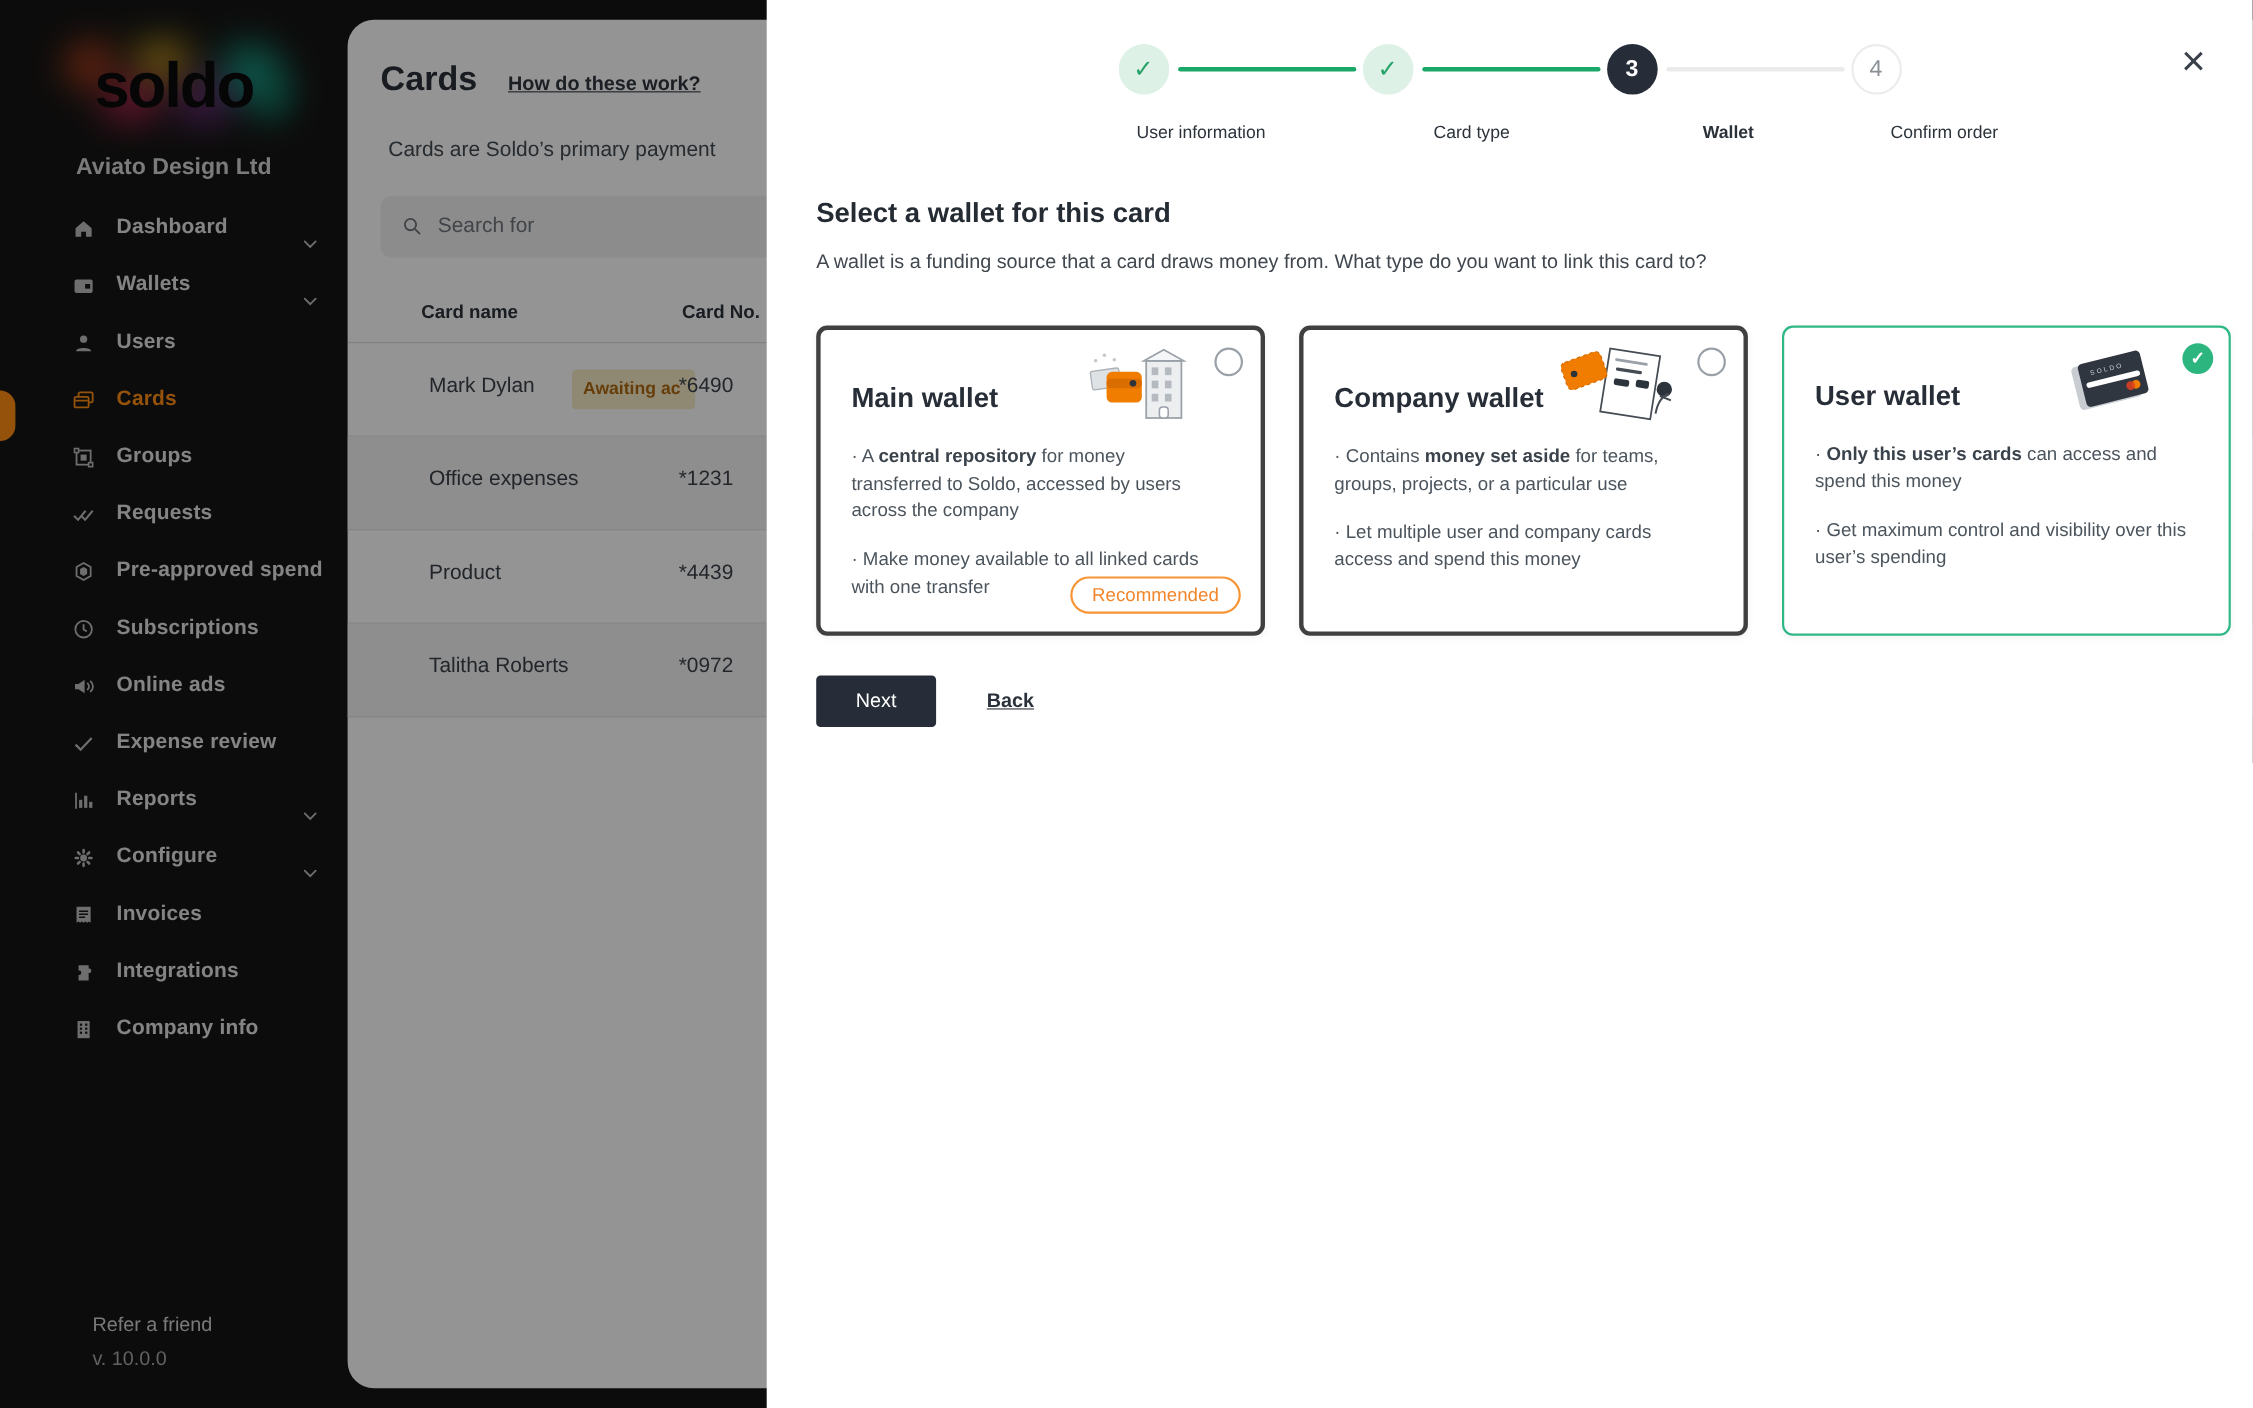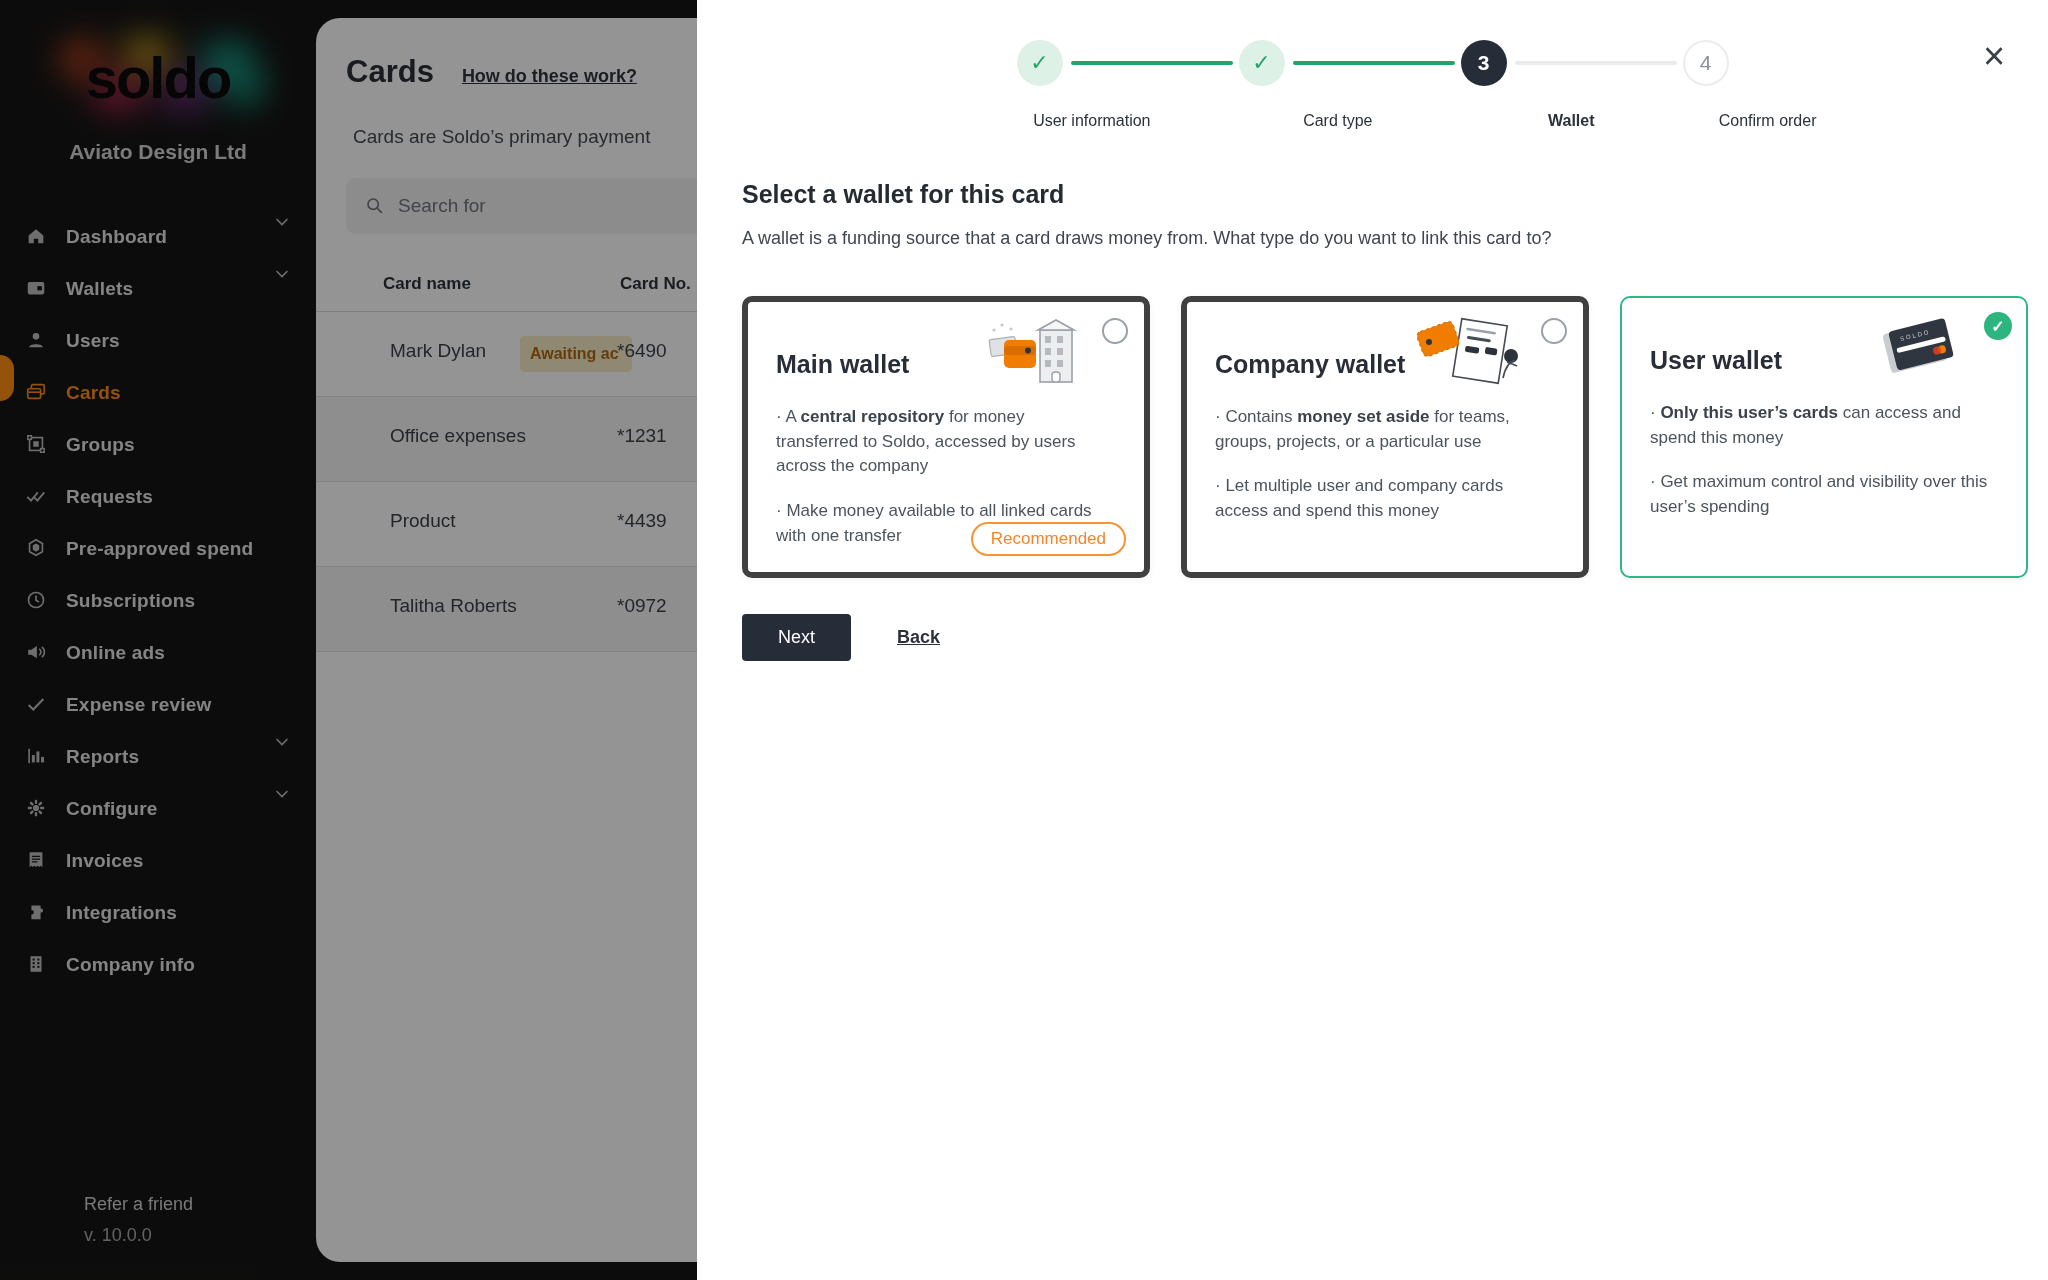--- a/index.html
+++ b/index.html
@@ -18,21 +18,21 @@
       radial-gradient(50px 50px at 15% 30%,#d84b1f 0%,rgba(216,75,31,0) 70%),
       radial-gradient(55px 50px at 32% 70%,#d0295e 0%,rgba(208,41,94,0) 70%),
       radial-gradient(55px 55px at 45% 25%,#d8a81f 0%,rgba(216,168,31,0) 70%),
       radial-gradient(55px 55px at 62% 70%,#7b2f8a 0%,rgba(123,47,138,0) 72%),
       radial-gradient(60px 60px at 82% 40%,#16bfa2 0%,rgba(22,191,162,0) 72%),
       radial-gradient(45px 55px at 95% 75%,#0f8f75 0%,rgba(15,143,117,0) 70%);
     filter:blur(14px);opacity:.95;}
   .logo-text{position:relative;font-size:58px;font-weight:800;letter-spacing:-2px;color:#0b0b0b;}
   .company{position:absolute;top:140px;left:0;width:316px;text-align:center;font-size:21px;font-weight:700;color:#d4d4d4;}
   .nav{position:absolute;top:196px;left:0;width:316px;}
-  .nav-item{position:relative;height:52px;display:flex;align-items:flex-end;padding-left:24px;color:#e3e3e3;cursor:pointer;}
+  .nav-item{position:relative;height:52px;display:flex;align-items:flex-start;padding-left:64px;color:#e3e3e3;cursor:pointer;}
   .nav-item .ico{width:24px;height:24px;margin-right:18px;display:flex;align-items:center;justify-content:center;color:#bdbdbd;flex:none;}
   .nav-item .lbl{font-size:19px;font-weight:600;letter-spacing:.2px;}
   .nav-item .chev{position:absolute;right:24px;top:16px;width:20px;height:20px;color:#bdbdbd;}
   .nav-item.active{color:var(--accent);}
   .nav-item.active .ico{color:var(--accent);}
   .nav-item.active .lbl{color:var(--accent);font-weight:700;}
   .active-bar{position:absolute;left:0;top:3px;width:14px;height:46px;background:var(--accent);border-radius:0 23px 23px 0;}
   .side-footer{position:absolute;left:84px;bottom:34px;}
   .refer{font-size:18px;color:#d0d0d0;margin-bottom:10px;}
   .version{font-size:18px;color:#a9a9a9;}
@@ -70,21 +70,21 @@
   .connector{position:absolute;top:21px;height:4px;border-radius:2px;}
   .connector.green{background:var(--green);}
   .connector.gray{background:#ebebeb;}
   .step-label{position:absolute;top:72px;width:222px;text-align:right;font-size:16px;color:#2b323a;}
   .step-label.current{font-weight:700;}
 
   .m-heading{position:absolute;left:45px;top:180px;font-size:25px;font-weight:800;color:#242b33;}
   .m-sub{position:absolute;left:45px;top:228px;font-size:18px;color:#3f464e;}
 
   .options{position:absolute;left:45px;top:296px;display:flex;gap:31px;}
-  .opt{position:relative;width:408px;height:282px;background:#fff;border:6px solid #404040;border-radius:10px;
+  .opt{position:relative;width:408px;height:282px;background:#fff;border:4px solid #404040;border-radius:10px;
     box-shadow:0 2px 8px rgba(0,0,0,.05);padding:26px 28px;cursor:pointer;}
   .opt.selected{border:2px solid var(--sel-green);}
   .opt-title{margin-top:22px;font-size:25px;font-weight:800;color:#272e37;}
   .opt-illus{position:absolute;top:14px;right:58px;}
   .opt-radio{position:absolute;top:16px;right:16px;width:26px;height:26px;border:2px solid #99a0a7;border-radius:50%;background:#fff;}
   .opt-check{position:absolute;top:14px;right:14px;width:28px;height:28px;border-radius:50%;background:#2cb57e;
     color:#fff;font-size:16px;font-weight:700;display:flex;align-items:center;justify-content:center;}
   .opt-bullets{margin-top:26px;font-size:17px;color:#4b545c;line-height:1.45;}
   .opt-bullets .bullet{margin-bottom:20px;width:97%;}
   .opt-bullets b{color:#3a424b;}

